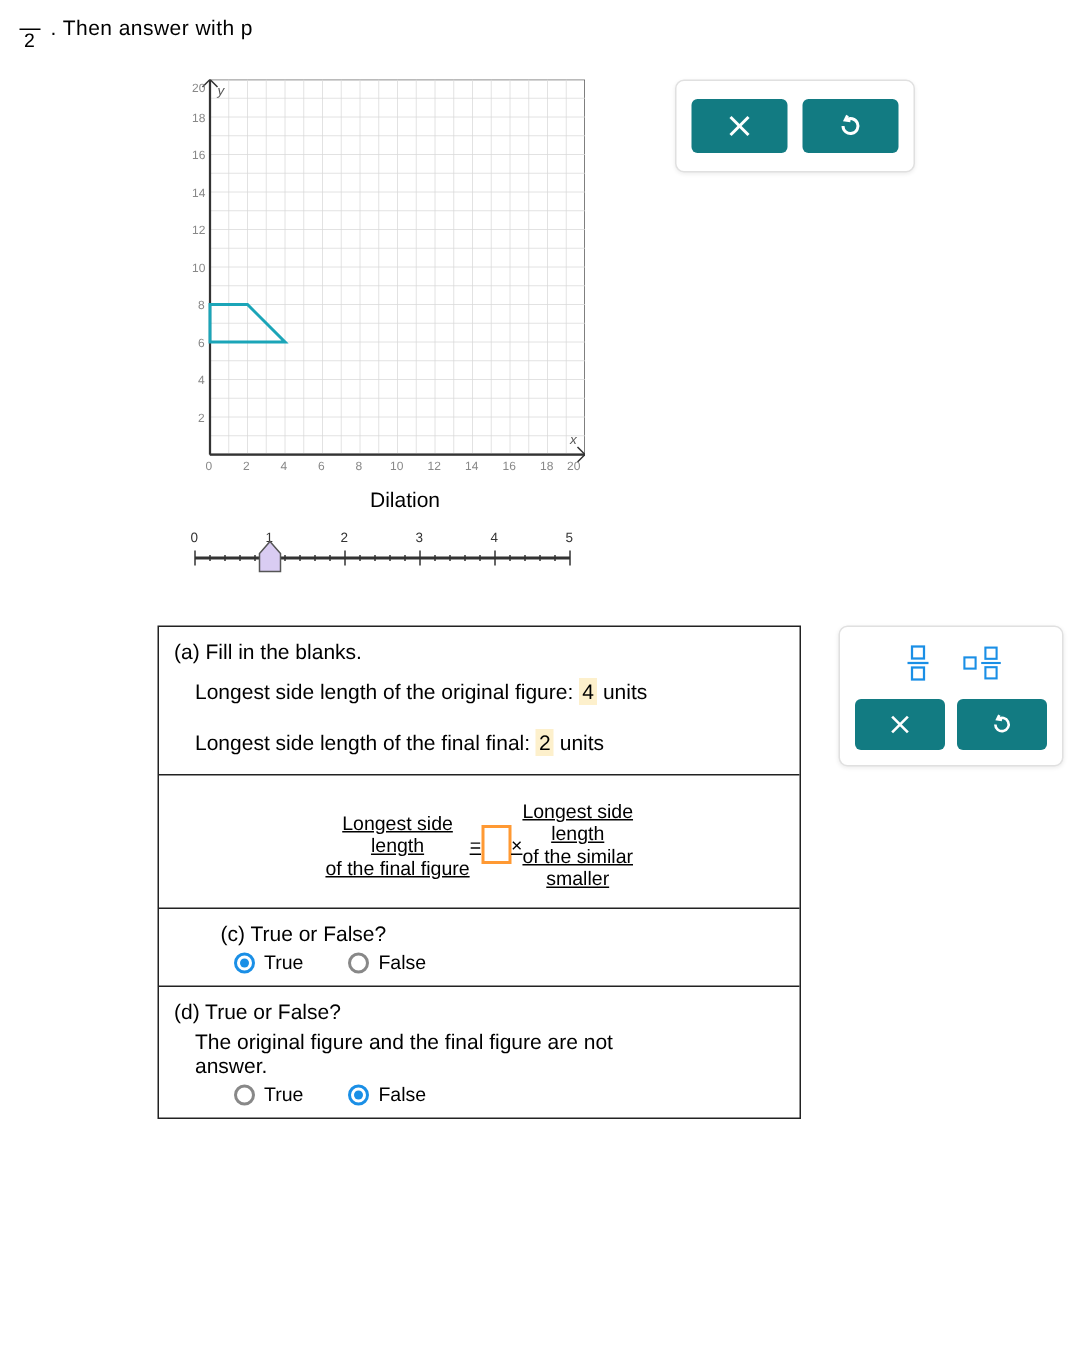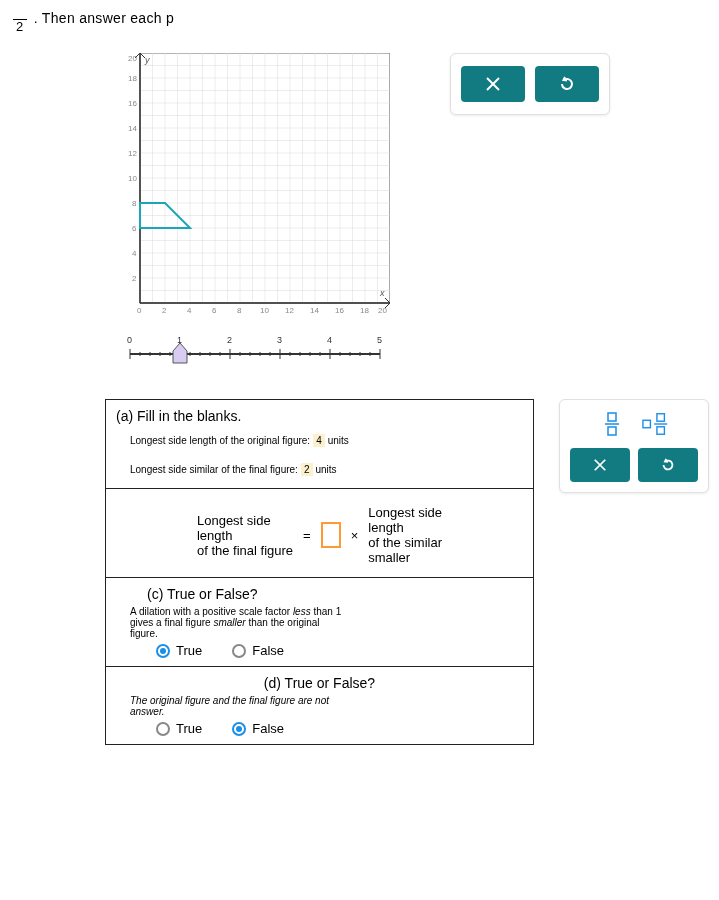--- a/index.html
+++ b/index.html
@@ -84,36 +84,38 @@
       margin-left: 95px;
       width: 475px;
       border: 1px solid #222;
     }
     .q-row {
       border-bottom: 1px solid #222;
       padding: 8px 10px;
     }
     .q-row:last-child { border-bottom: none; }
     .q-label { font-size: 14px; margin-bottom: 10px; }
-    .q-sub { font-size: 10px; margin-left: 14px; margin-bottom: 16px; }
+    .q-sub { font-size: 14px; margin-left: 14px; margin-bottom: 16px; }
     .q-sub:last-child { margin-bottom: 4px; }
     .blank-field {
       background: #fdf0cc;
       display: inline-block;
       min-width: 12px;
       padding: 1px 2px;
       text-align: center;
     }
     .part-b-eq {
       display: flex;
       align-items: center;
       justify-content: center;
-      gap: 10px;
+      gap: 0;
       margin: 8px 0 4px 0;
       font-size: 13px;
+      text-align: center;
+      text-decoration: underline;
     }
     .fill-box {
       width: 20px;
       height: 26px;
       border: 2px solid #ff9933;
       background: #fff;
       display: inline-block;
     }
     .radio-row {
       display: flex;
@@ -171,21 +173,21 @@
     .italic { font-style: italic; }
   </style>
 </head>
 <body>
 
 <div class="instruction">
   <span class="frac">
     <span class="num">&nbsp;</span>
     <span class="den">2</span>
   </span>
-  <span>. Then answer each p</span>
+  <span>. Then answer with p</span>
 </div>
 
 <div class="top-area">
   <div class="graph-area">
     <div class="graph-box">
       <svg width="270" height="270" viewBox="0 0 270 270">
 
         <rect x="20" y="0" width="250" height="250" fill="#fff" stroke="#555" stroke-width="1"></rect>
 
         <g stroke="#d8d8d8" stroke-width="0.5">
@@ -259,20 +261,21 @@
             <text x="8" y="53">16</text>
             <text x="8" y="28">18</text>
             <text x="8" y="8">20</text>
         </g>
         <text x="260" y="243" font-size="9" font-style="italic" fill="#555">x</text>
         <text x="25" y="10" font-size="9" font-style="italic" fill="#555">y</text>
 
         <polygon points="20,175 20,150 45,150 70,175" fill="none" stroke="#1ba5b8" stroke-width="2"></polygon>
       </svg>
     </div>
+    <div class="dilation-label">Dilation</div>
     <div class="slider-box">
       <svg width="270" height="40" viewBox="0 0 270 40">
         <line x1="10" y1="25" x2="260" y2="25" stroke="#333" stroke-width="2"></line>
         <g stroke="#333" stroke-width="1">
           <line x1="10" y1="20" x2="10" y2="30"></line>
             <line x1="60" y1="20" x2="60" y2="30"></line>
             <line x1="110" y1="20" x2="110" y2="30"></line>
             <line x1="160" y1="20" x2="160" y2="30"></line>
             <line x1="210" y1="20" x2="210" y2="30"></line>
             <line x1="260" y1="20" x2="260" y2="30"></line>
@@ -332,21 +335,21 @@
   <div class="question-table">
 
     <div class="q-row">
       <div class="q-label">(a) Fill in the blanks.</div>
       <div class="q-sub">
         <span>Longest side length of the original figure: </span>
         <span class="blank-field">4</span>
         <span> units</span>
       </div>
       <div class="q-sub">
-        <span>Longest side similar of the final figure: </span>
+        <span>Longest side length of the final final: </span>
         <span class="blank-field">2</span>
         <span> units</span>
       </div>
     </div>
 
     <div class="q-row">
       <div class="part-b-eq">
         <div>
           <div>Longest side</div>
           <div>length</div>
@@ -359,40 +362,35 @@
           <div>Longest side</div>
           <div>length</div>
           <div>of the similar</div>
           <div>smaller</div>
         </div>
       </div>
     </div>
 
     <div class="q-row">
       <div class="q-label" style="margin-bottom:4px;margin-left:31px;">(c) True or False?</div>
-      <div class="q-sub" style="margin-bottom:2px;">
-        <span>A dilation with a positive scale factor </span><span class="italic">less</span><span> than 1</span><br>
-        <span>gives a final figure </span><span class="italic">smaller</span><span> than the original</span><br>
-        <span>figure.</span>
-      </div>
       <div class="radio-row">
         <div class="radio-opt">
           <span class="radio-circle selected"></span>
           <span>True</span>
         </div>
         <div class="radio-opt">
           <span class="radio-circle"></span>
           <span>False</span>
         </div>
       </div>
     </div>
 
     <div class="q-row">
-      <div class="q-label" style="margin-bottom:4px;text-align:center;">(d) True or False?</div>
-      <div class="q-sub" style="margin-bottom:2px;font-style:italic;">
+      <div class="q-label" style="margin-bottom:4px;">(d) True or False?</div>
+      <div class="q-sub" style="margin-bottom:2px;">
         <span>The original figure and the final figure are not</span><br>
         <span>answer.</span>
       </div>
       <div class="radio-row">
         <div class="radio-opt">
           <span class="radio-circle"></span>
           <span>True</span>
         </div>
         <div class="radio-opt">
           <span class="radio-circle selected"></span>

